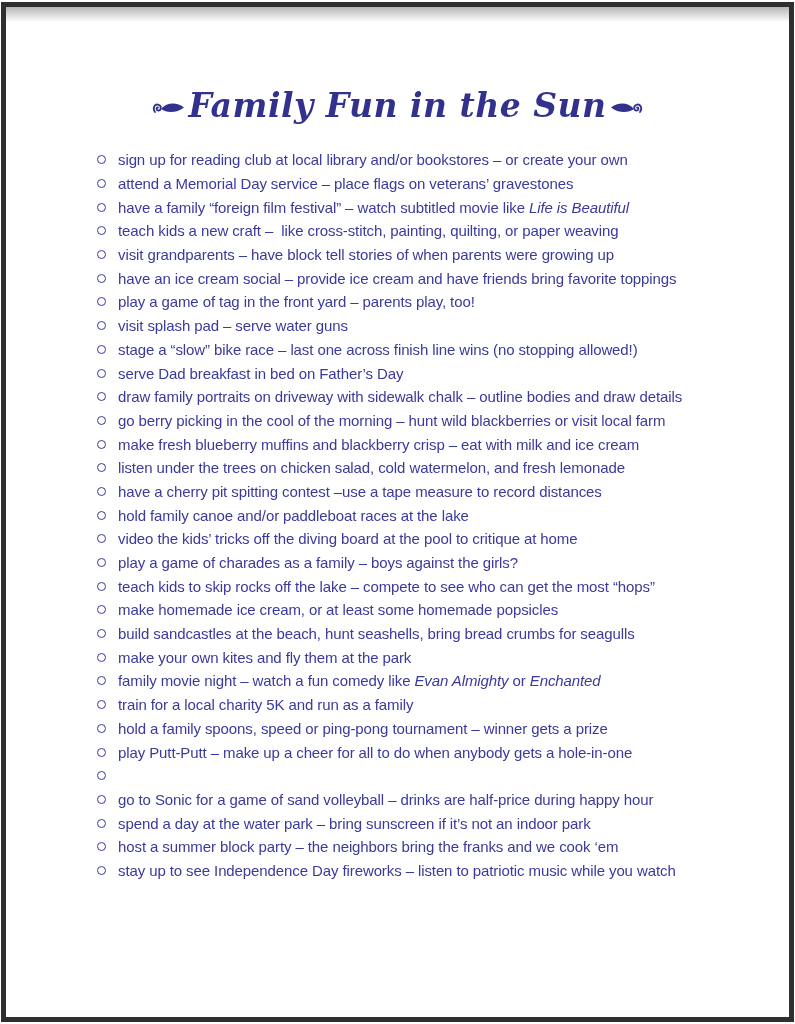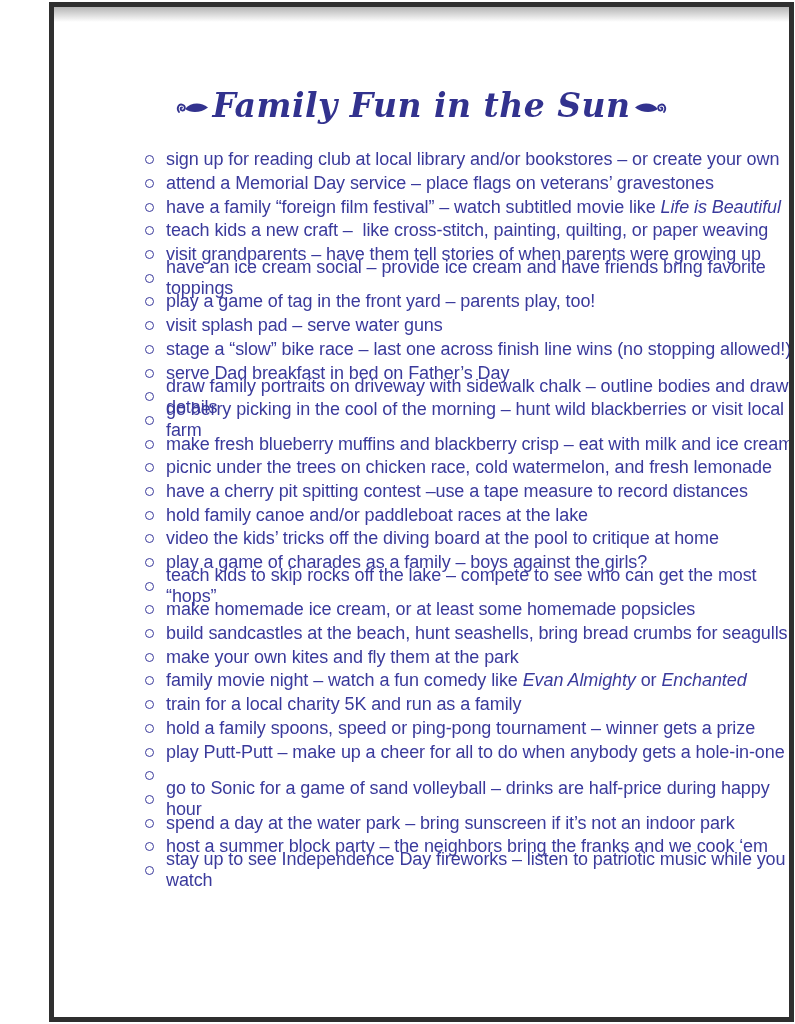--- a/index.html
+++ b/index.html
@@ -12,21 +12,20 @@
     font-family: "Liberation Sans", sans-serif;
   }
   :root {
     --ink: #3a3a9c;
     --title-ink: #32328e;
     --frame: #2f2f2f;
   }
   .page {
     position: absolute;
     inset: 0;
-    margin-left: 48px;
   }
   .frame {
     position: absolute;
     left: 1px;
     top: 2px;
     right: 1px;
     bottom: 2px;
     border: 5px solid var(--frame);
     pointer-events: none;
     z-index: 3;
@@ -60,21 +59,21 @@
   .list {
     list-style: none;
     margin: 23px 0 0 97px;
     padding: 0;
     color: var(--ink);
   }
   .row {
     display: flex;
     align-items: center;
     height: 23.7px;
-    font-size: 18px;
+    font-size: 15px;
     letter-spacing: -0.1px;
   }
   .bullet {
     box-sizing: border-box;
     width: 9px;
     height: 9px;
     border: 1.5px solid var(--ink);
     border-radius: 50%;
     margin-right: 12px;
     flex: 0 0 auto;
@@ -113,21 +112,21 @@
     <span class="txt"><span>have a family “foreign film festival” – watch subtitled movie like </span><i>Life is Beautiful</i></span>
   </li>
 
   <li class="row">
     <span class="bullet"></span>
     <span class="txt"><span>teach kids a new craft –  like cross-stitch, painting, quilting, or paper weaving</span></span>
   </li>
 
   <li class="row">
     <span class="bullet"></span>
-    <span class="txt"><span>visit grandparents – have them tell stories of when parents were growing up</span></span>
+    <span class="txt"><span>visit grandparents – have block tell stories of when parents were growing up</span></span>
   </li>
 
   <li class="row">
     <span class="bullet"></span>
     <span class="txt"><span>have an ice cream social – provide ice cream and have friends bring favorite toppings</span></span>
   </li>
 
   <li class="row">
     <span class="bullet"></span>
     <span class="txt"><span>play a game of tag in the front yard – parents play, too!</span></span>
@@ -159,21 +158,21 @@
     <span class="txt"><span>go berry picking in the cool of the morning – hunt wild blackberries or visit local farm</span></span>
   </li>
 
   <li class="row">
     <span class="bullet"></span>
     <span class="txt"><span>make fresh blueberry muffins and blackberry crisp – eat with milk and ice cream</span></span>
   </li>
 
   <li class="row">
     <span class="bullet"></span>
-    <span class="txt"><span>picnic under the trees on chicken race, cold watermelon, and fresh lemonade</span></span>
+    <span class="txt"><span>listen under the trees on chicken salad, cold watermelon, and fresh lemonade</span></span>
   </li>
 
   <li class="row">
     <span class="bullet"></span>
     <span class="txt"><span>have a cherry pit spitting contest –use a tape measure to record distances</span></span>
   </li>
 
   <li class="row">
     <span class="bullet"></span>
     <span class="txt"><span>hold family canoe and/or paddleboat races at the lake</span></span>

